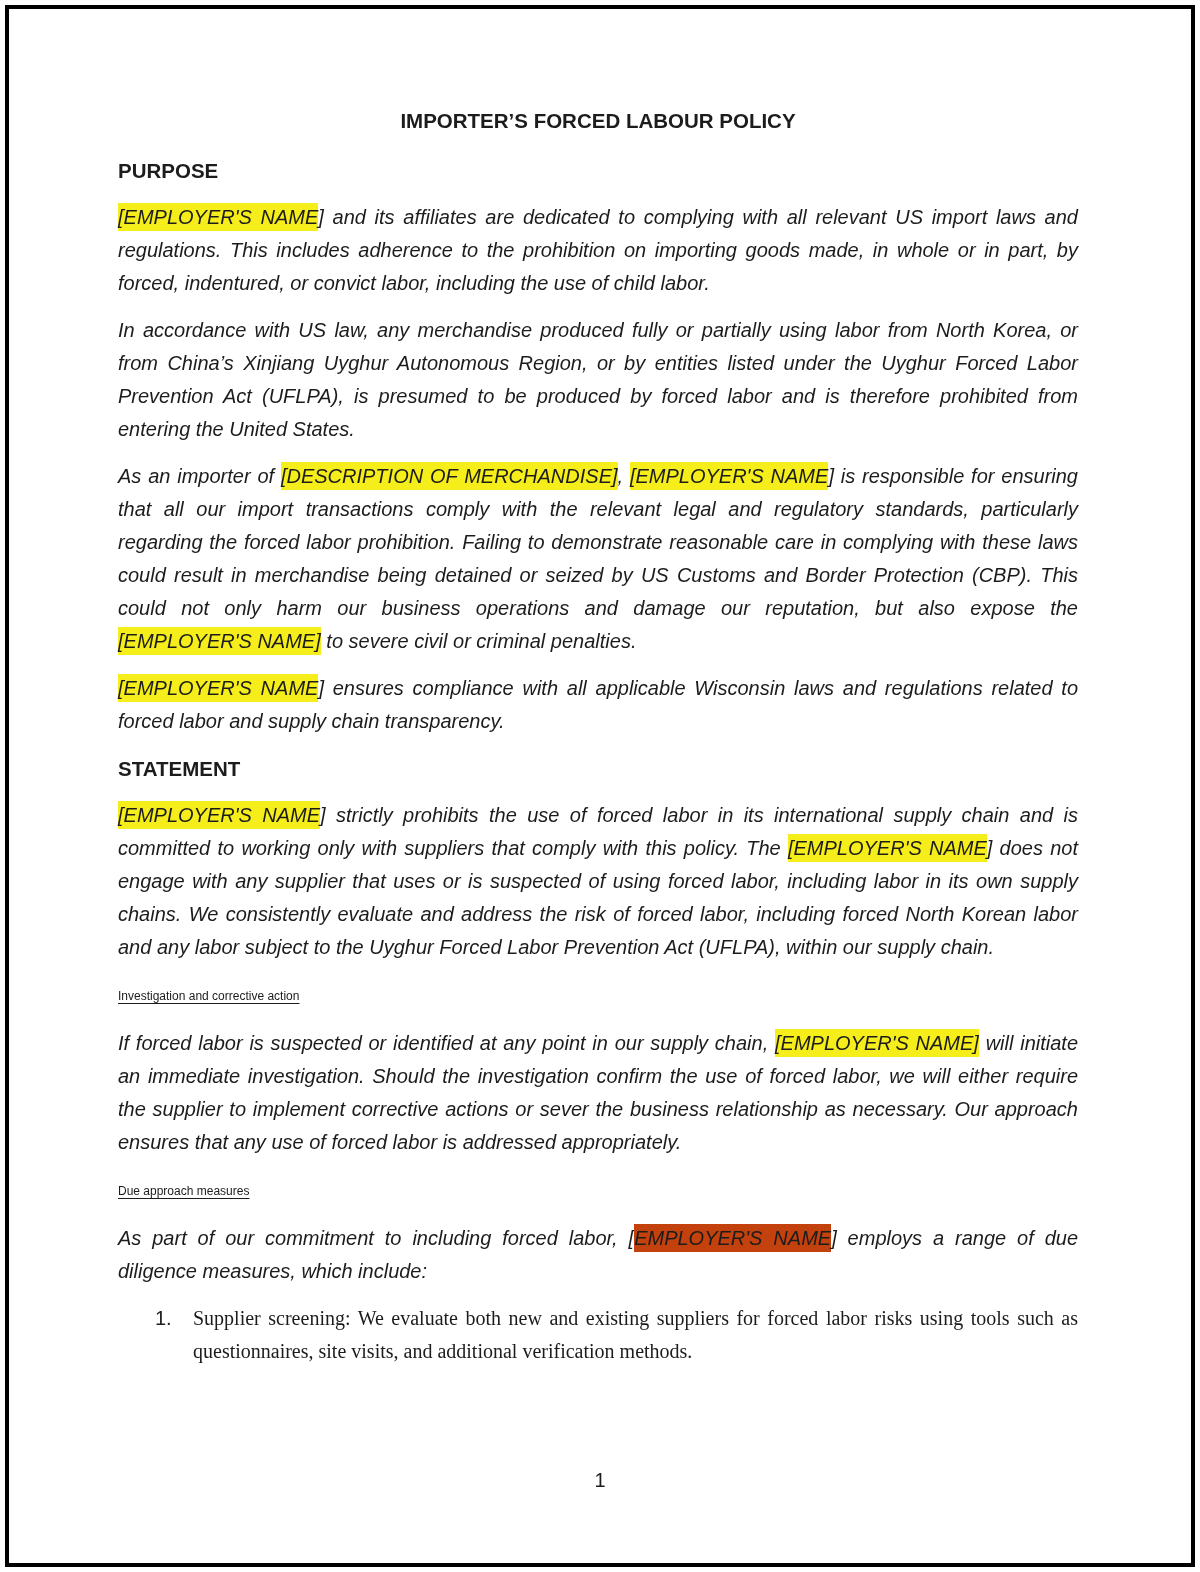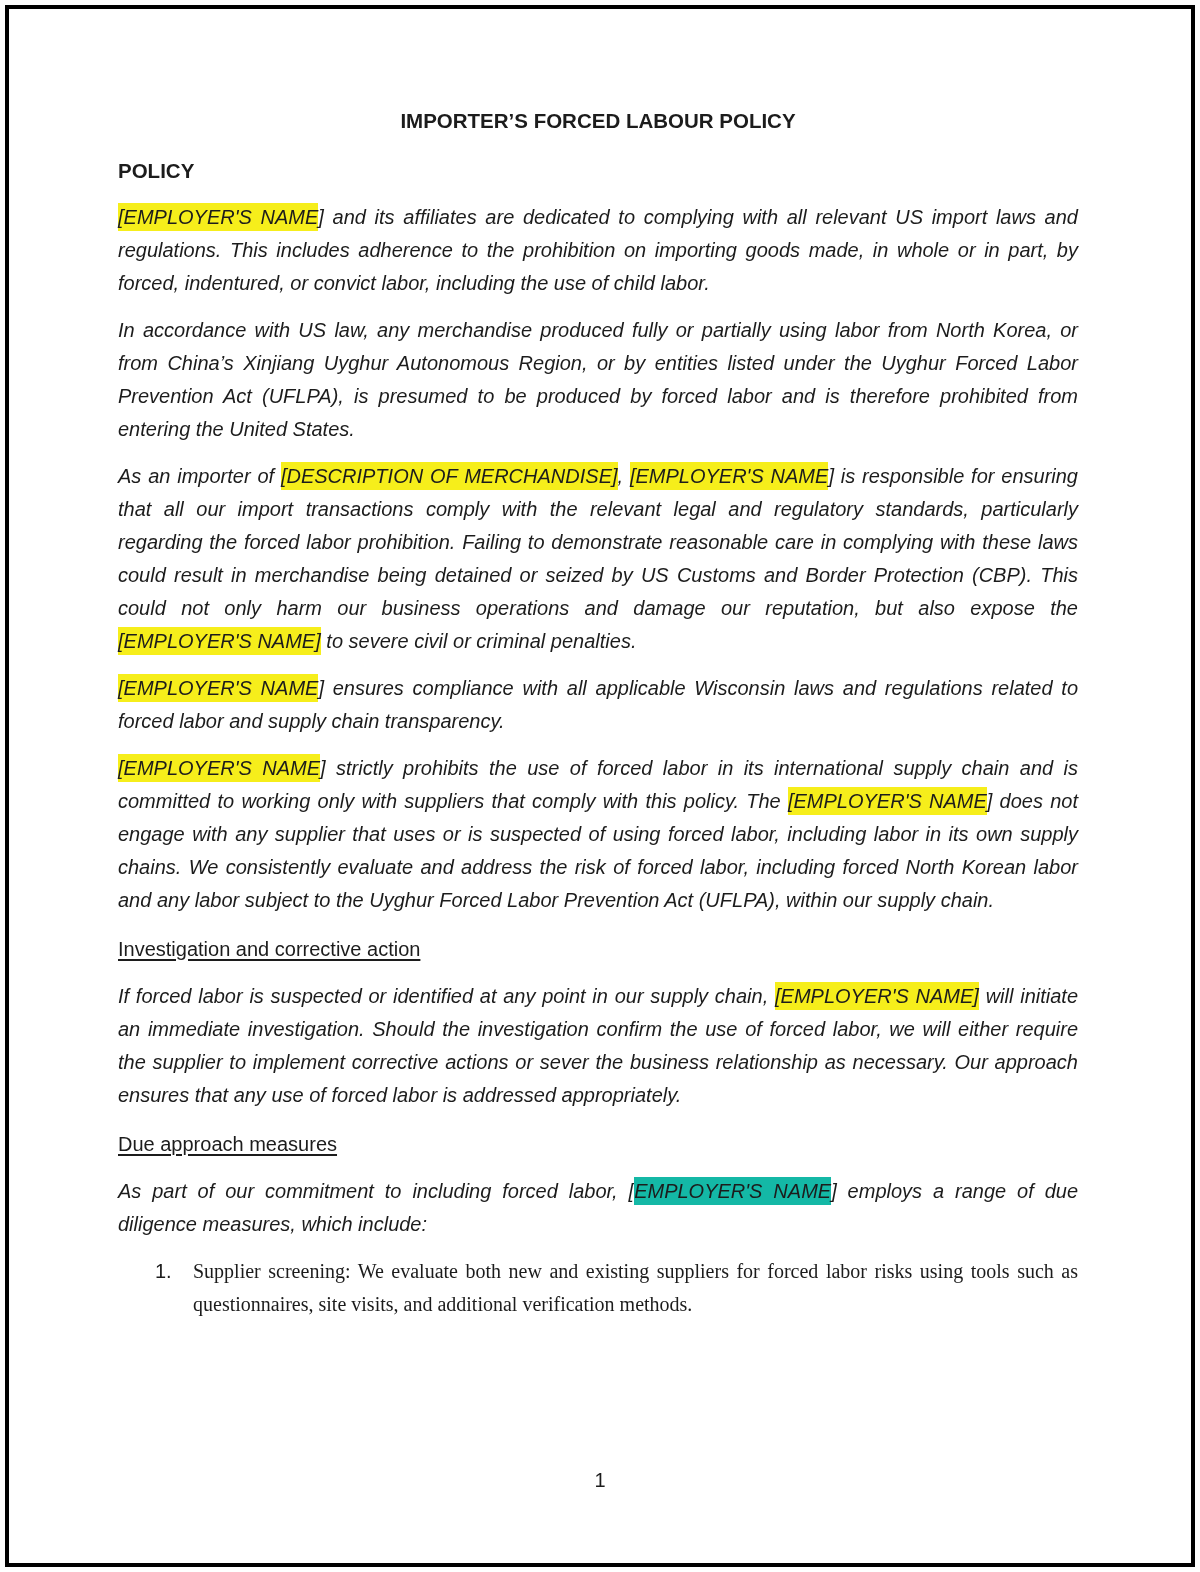--- a/index.html
+++ b/index.html
@@ -32,21 +32,21 @@
     line-height: 33px;
     margin-bottom: 17px;
   }
   .heading {
     font-size: 20.5px;
     font-weight: bold;
     line-height: 33px;
     margin-bottom: 14px;
   }
   .subheading {
-    font-size: 20px;
+    font-size: 12px;
     font-weight: normal;
     text-decoration: underline;
     text-underline-offset: 3px;
     line-height: 33px;
     margin-bottom: 14px;
     margin-top: 16px;
   }
   .para {
     font-size: 20px;
     line-height: 33px;
@@ -80,30 +80,31 @@
   }
 </style>
 </head>
 <body>
 
 <div class="page">
   <div class="page-frame"></div>
   <div class="doc">
     <h1 class="doc-title">IMPORTER’S FORCED LABOUR POLICY</h1>
     <div>
-        <h2 class="heading">POLICY</h2>
+        <h2 class="heading">PURPOSE</h2>
         <p class="para"><span class="hl" style="background: rgb(246, 238, 27);">[EMPLOYER'S NAME</span><span>] and its affiliates are dedicated to complying with all relevant US import laws and regulations. This includes adherence to the prohibition on importing goods made, in whole or in part, by forced, indentured, or convict labor, including the use of child labor.</span></p>
         <p class="para"><span>In accordance with US law, any merchandise produced fully or partially using labor from North Korea, or from China’s Xinjiang Uyghur Autonomous Region, or by entities listed under the Uyghur Forced Labor Prevention Act (UFLPA), is presumed to be produced by forced labor and is therefore prohibited from entering the United States.</span></p>
         <p class="para"><span>As an importer of </span><span class="hl" style="background: rgb(246, 238, 27);">[DESCRIPTION OF MERCHANDISE]</span><span>, </span><span class="hl" style="background: rgb(246, 238, 27);">[EMPLOYER'S NAME</span><span>] is responsible for ensuring that all our import transactions comply with the relevant legal and regulatory standards, particularly regarding the forced labor prohibition. Failing to demonstrate reasonable care in complying with these laws could result in merchandise being detained or seized by US Customs and Border Protection (CBP). This could not only harm our business operations and damage our reputation, but also expose the </span><span class="hl" style="background: rgb(246, 238, 27);">[EMPLOYER'S NAME]</span><span> to severe civil or criminal penalties.</span></p>
         <p class="para"><span class="hl" style="background: rgb(246, 238, 27);">[EMPLOYER'S NAME</span><span>] ensures compliance with all applicable Wisconsin laws and regulations related to forced labor and supply chain transparency.</span></p>
+        <h2 class="heading">STATEMENT</h2>
         <p class="para"><span class="hl" style="background: rgb(246, 238, 27);">[EMPLOYER'S NAME</span><span>] strictly prohibits the use of forced labor in its international supply chain and is committed to working only with suppliers that comply with this policy. The </span><span class="hl" style="background: rgb(246, 238, 27);">[EMPLOYER'S NAME</span><span>] does not engage with any supplier that uses or is suspected of using forced labor, including labor in its own supply chains. We consistently evaluate and address the risk of forced labor, including forced North Korean labor and any labor subject to the Uyghur Forced Labor Prevention Act (UFLPA), within our supply chain.</span></p>
         <h3 class="subheading">Investigation and corrective action</h3>
         <p class="para"><span>If forced labor is suspected or identified at any point in our supply chain, </span><span class="hl" style="background: rgb(246, 238, 27);">[EMPLOYER'S NAME]</span><span> will initiate an immediate investigation. Should the investigation confirm the use of forced labor, we will either require the supplier to implement corrective actions or sever the business relationship as necessary. Our approach ensures that any use of forced labor is addressed appropriately.</span></p>
         <h3 class="subheading">Due approach measures</h3>
-        <p class="para"><span>As part of our commitment to including forced labor, [</span><span class="hl" style="background: #14b8a6;">EMPLOYER'S NAME</span><span>] employs a range of due diligence measures, which include:</span></p>
+        <p class="para"><span>As part of our commitment to including forced labor, [</span><span class="hl" style="background: #c2410c;">EMPLOYER'S NAME</span><span>] employs a range of due diligence measures, which include:</span></p>
         <ol class="num-list">
           <li class="list-item">
             <span class="list-num">1.</span>
             <span class="list-text"><span>Supplier screening: We evaluate both new and existing suppliers for forced labor risks using tools such as questionnaires, site visits, and additional verification methods.</span></span>
           </li>
         </ol>
       </div>
   </div>
   <div class="page-number">1</div>
 </div>

